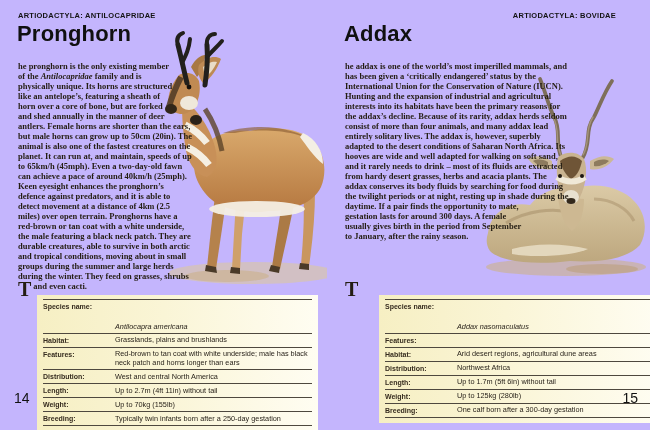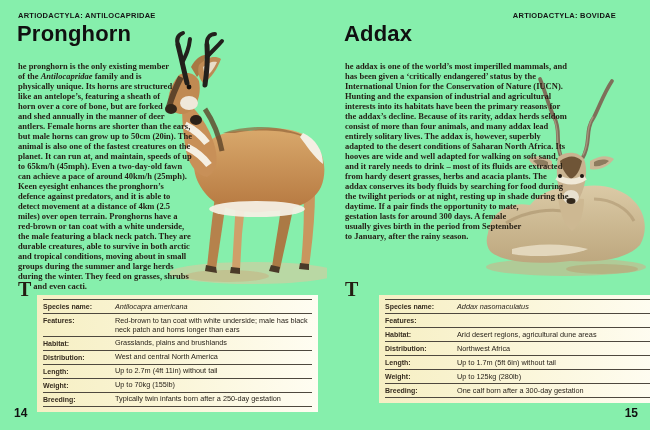--- a/index.html
+++ b/index.html
@@ -1,18 +1,18 @@
 <!DOCTYPE html>
 <html><head>
 <meta charset="utf-8">
 <style>
   html,body{margin:0;padding:0;}
   body{width:650px;height:430px;background:#ffffff;overflow:hidden;
        font-family:"Liberation Sans",sans-serif;color:#241d13;}
-  .spread{position:relative;width:650px;height:430px;background:#86efac;}
+  .spread{position:relative;width:650px;height:430px;background:#c4b5fd;}
   .kicker{position:absolute;top:11px;font-size:7.5px;font-weight:700;
           letter-spacing:.25px;color:#141414;}
   .kicker.lft{left:18px;}
   .kicker.rgt{right:34px;}
   h1.title{position:absolute;margin:0;font-size:22px;font-weight:700;
            letter-spacing:.2px;color:#101010;font-family:"Liberation Sans",sans-serif;}
   .title.lft{left:17px;top:21px;}
   .title.rgt{left:344px;top:21px;}
   .bodytext{position:absolute;top:61px;font-family:"Liberation Serif",serif;
             font-weight:700;font-size:8.5px;line-height:10px;color:#241d13;
@@ -30,22 +30,22 @@
   .fact{position:absolute;top:295px;width:281px;
         background:linear-gradient(90deg,#f6efc3 0%,#faf5d6 45%,#fffdf2 100%);
         padding:4px 6px 5px 6px;box-sizing:border-box;}
   .fact.lft{left:37px;}
   .fact.rgt{left:379px;}
   .frow{display:flex;border-top:1px solid #4e483e;padding:1.5px 0 2px 0;}
   .frows{border-bottom:1px solid #4e483e;}
   .flabel{width:72px;flex:0 0 72px;font-size:7px;font-weight:700;color:#362c1f;
           line-height:9px;padding-top:.5px;}
   .fvalue{flex:1;font-size:7.3px;line-height:9px;color:#2a241c;}
-  .fvalue.sp-name{font-style:italic;}
-  .pagenum{position:absolute;top:406px;font-size:12px;font-weight:700;color:#111;}
+  .fvalue.sp-name{font-style:italic;margin-top:20px;}
+  .pagenum{position:absolute;top:390px;font-size:14px;font-weight:400;color:#111;}
   .pagenum.lft{left:14px;}
   .pagenum.rgt{right:12px;}
 </style>
 </head>
 <body>
 
 <div class="spread">
 
   <div class="kicker lft">ARTIODACTYLA: ANTILOCAPRIDAE</div>
   <h1 class="title lft">Pronghorn</h1>
@@ -107,26 +107,26 @@
     <span class="dropcap">T</span><span>he pronghorn is the only existing member of the </span><span class="it">Antilocapridae</span><span> family and is physically unique. Its horns are structured like an antelope’s, featuring a sheath of horn over a core of bone, but are forked and shed annually in the manner of deer antlers. Female horns are shorter than the ears, but male horns can grow up to 50cm (20in). The animal is also one of the fastest creatures on the planet. It can run at, and maintain, speeds of up to 65km/h (45mph). Even a two-day-old fawn can achieve a pace of around 40km/h (25mph). Keen eyesight enhances the pronghorn’s defence against predators, and it is able to detect movement at a distance of 4km (2.5 miles) over open terrain. Pronghorns have a red-brown or tan coat with a white underside, the male featuring a black neck patch. They are durable creatures, able to survive in both arctic and tropical conditions, moving about in small groups during the summer and large herds during the winter. They feed on grasses, shrubs and even cacti.</span>
   </div>
 
   <div class="fact lft">
     <div class="frows">
       <div class="frow">
           <div class="flabel">Species name:</div>
           <div class="fvalue sp-name">Antilocapra americana</div>
         </div>
       <div class="frow">
+          <div class="flabel">Habitat:</div>
+          <div class="fvalue">Grasslands, plains and brushlands</div>
+        </div>
+      <div class="frow">
           <div class="flabel">Features:</div>
           <div class="fvalue">Red-brown to tan coat with white underside; male has black neck patch and horns longer than ears</div>
-        </div>
-      <div class="frow">
-          <div class="flabel">Habitat:</div>
-          <div class="fvalue">Grasslands, plains and brushlands</div>
         </div>
       <div class="frow">
           <div class="flabel">Distribution:</div>
           <div class="fvalue">West and central North America</div>
         </div>
       <div class="frow">
           <div class="flabel">Length:</div>
           <div class="fvalue">Up to 2.7m (4ft 11in) without tail</div>
         </div>
       <div class="frow">

